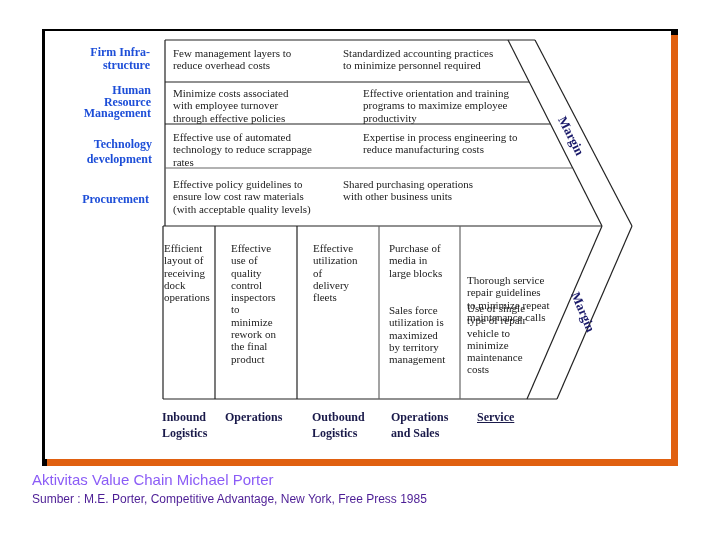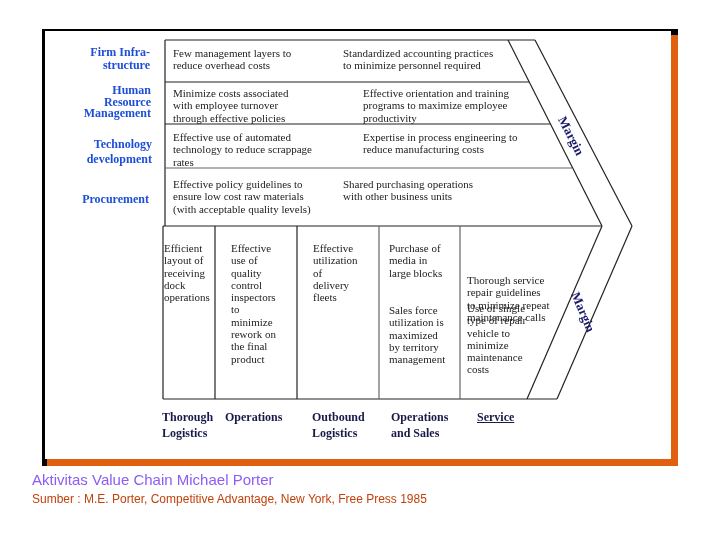--- a/index.html
+++ b/index.html
@@ -10,21 +10,21 @@
   .frame-right { position:absolute; left:671px; top:29px; width:7px; height:437px; background:#e06010; }
   .frame-right-cap { position:absolute; left:671px; top:29px; width:7px; height:6px; background:#000; }
   .frame-bottom { position:absolute; left:42px; top:459px; width:636px; height:7px; background:#e06010; }
   .frame-bottom-cap { position:absolute; left:42px; top:459px; width:5px; height:7px; background:#000; }
   svg.diagram { position:absolute; left:0; top:0; }
   .label { position:absolute; font-family:"Liberation Serif", "DejaVu Serif", serif; font-weight:bold; color:#1d4ed8; font-size:12px; line-height:12.5px; text-align:right; }
   .cell { position:absolute; font-family:"Liberation Serif", "DejaVu Serif", serif; color:#222; font-size:11px; line-height:12.3px; white-space:pre-line; }
   .plabel { position:absolute; font-family:"Liberation Serif", "DejaVu Serif", serif; font-weight:bold; color:#1a1a4a; font-size:12px; line-height:16px; white-space:pre-line; }
   .margin-text { position:absolute; font-family:"Liberation Serif", "DejaVu Serif", serif; font-weight:bold; color:#1a1a6a; font-size:13px; }
   .caption-title { position:absolute; left:32px; top:471px; font-family:"Liberation Sans", "DejaVu Sans", sans-serif; font-size:15px; color:#8b5cf6; }
-  .caption-source { position:absolute; left:32px; top:492px; font-family:"Liberation Sans", "DejaVu Sans", sans-serif; font-size:12px; color:#c2410c; }
+  .caption-source { position:absolute; left:32px; top:492px; font-family:"Liberation Sans", "DejaVu Sans", sans-serif; font-size:12px; color:#4c1d95; }
 </style>
 </head>
 <body>
 
 <div class="frame"></div>
 <div class="frame-top"></div>
 <div class="frame-left"></div>
 <div class="frame-right"></div>
 <div class="frame-right-cap"></div>
 <div class="frame-bottom"></div>
@@ -119,21 +119,21 @@
 repair guidelines
 to minimize repeat
 maintenance calls</div>
 <div class="cell" style="left:467px; top:302px;">Use of  single
 type of repair
 vehicle to
 minimize
 maintenance
 costs</div>
 
-<div class="plabel" style="left:162px; top:409px;">Thorough
+<div class="plabel" style="left:162px; top:409px;">Inbound
 Logistics</div>
 <div class="plabel" style="left:225px; top:409px;">Operations</div>
 <div class="plabel" style="left:312px; top:409px;">Outbound
 Logistics</div>
 <div class="plabel" style="left:391px; top:409px;">Operations
 and Sales</div>
 <div class="plabel" style="left:477px; top:409px;text-decoration:underline;">Service</div>
 
 <div class="margin-text" style="left:550px; top:128px; transform:rotate(63deg); transform-origin:center;">Margin</div>
 <div class="margin-text" style="left:562px; top:304px; transform:rotate(67deg); transform-origin:center;">Margin</div>

